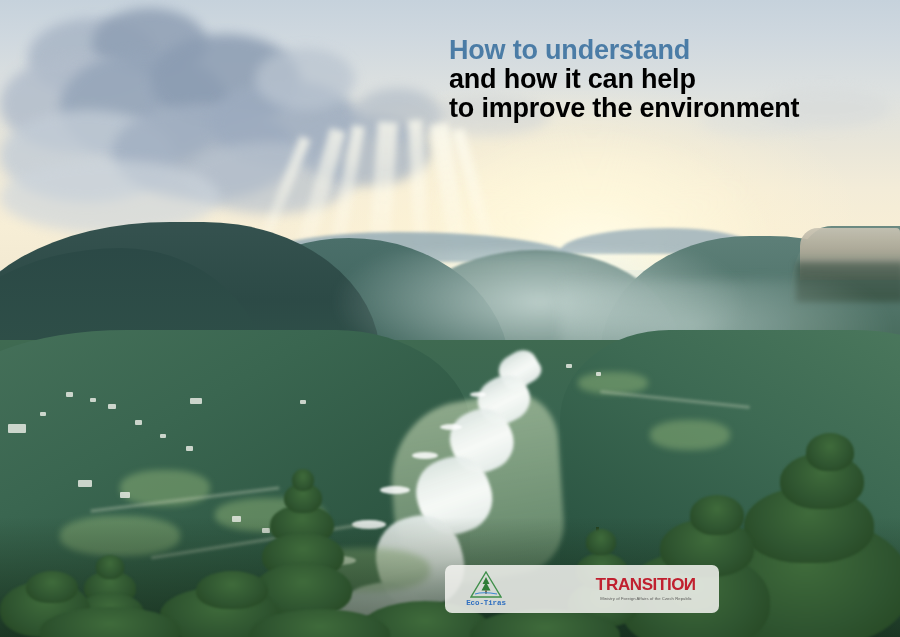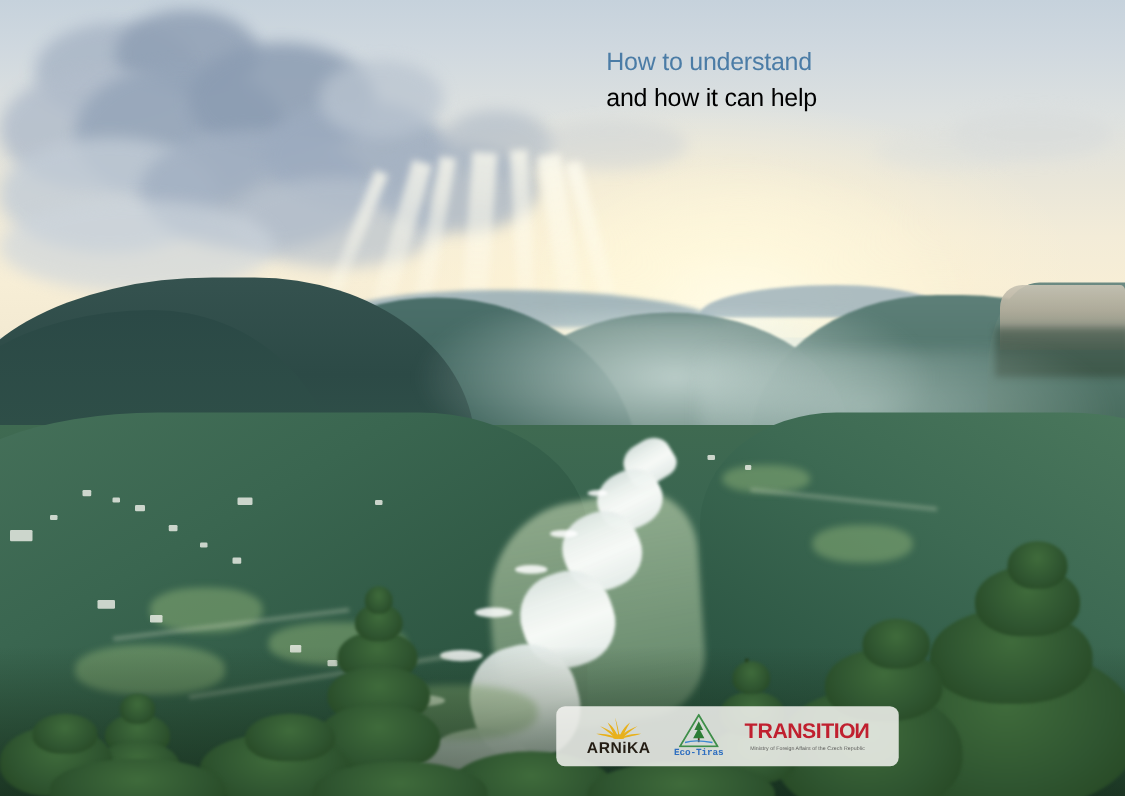--- a/index.html
+++ b/index.html
@@ -299,25 +299,24 @@
   
   .title-block {
     position: absolute;
     left: 449px;
     top: 36px;
     width: 430px;
     line-height: 29px;
   }
   .title-line {
     display: block;
-    font-size: 20px;
-    font-weight: normal;
+    font-size: 27px;
+    font-weight: bold;
     letter-spacing: -0.2px;
     white-space: nowrap;
-    margin-left: 36px;
   }
   .title-blue { color: #4b7ca6; }
   .title-olive { color: #000000; }
 
   
   .logo-bar {
     position: absolute;
     left: 445px;
     top: 565px;
     width: 274px;
@@ -538,39 +537,25 @@
       <div class="tree-canopy" style="left:470px;bottom:-24px;width:150px;height:52px;"></div>
       <div class="tree-canopy" style="left:40px;bottom:-18px;width:140px;height:48px;"></div>
       <div class="tree-canopy" style="left:250px;bottom:-22px;width:140px;height:50px;"></div>
     </div>
 
   </div>
 
   <div class="title-block">
     <span class="title-line title-blue">How to understand</span>
     <span class="title-line title-olive">and how it can help</span>
+    <span class="title-line title-olive">to improve the environment</span>
   </div>
 
   <div class="logo-bar">
 
-    <div class="logo logo-arnika">
-      <svg class="arnika-mark" viewBox="0 0 46 18">
-        <g fill="#e8b11c">
-          <path d="M23 18 C21 12 18 8 14 5 C17 10 19 14 20 18 Z"></path>
-          <path d="M23 18 C22 11 21 6 20 1 C22 6 23 12 24 18 Z"></path>
-          <path d="M23 18 C25 12 28 8 32 5 C29 10 27 14 26 18 Z"></path>
-          <path d="M23 18 C19 13 14 10 8 8 C14 12 18 15 20 18 Z"></path>
-          <path d="M23 18 C27 13 32 10 38 8 C32 12 28 15 26 18 Z"></path>
-          <path d="M23 18 C18 15 12 14 5 14 C12 16 18 17 21 18 Z"></path>
-          <path d="M23 18 C28 15 34 14 41 14 C34 16 28 17 25 18 Z"></path>
-          <ellipse cx="23" cy="17" rx="4.5" ry="2.6"></ellipse>
-        </g>
-      </svg>
-      <span class="arnika-word">ARNiKA</span>
-    </div>
 
     <div class="logo logo-eco">
       <svg class="eco-mark" viewBox="0 0 32 27">
         <polygon points="16,1 31,26 1,26" fill="none" stroke="#3f8f4a" stroke-width="1.4"></polygon>
         <path d="M16 6 L12.5 13 L15 13 L11.5 19.5 L20.5 19.5 L17 13 L19.5 13 Z" fill="#2e7d36"></path>
         <rect x="15.3" y="19.5" width="1.4" height="3.2" fill="#4a3a1c"></rect>
         <path d="M5 23 Q13 20.5 27 23" fill="none" stroke="#3d8ad0" stroke-width="1.1"></path>
       </svg>
       <span class="eco-word">Eco-Tiras</span>
     </div>

